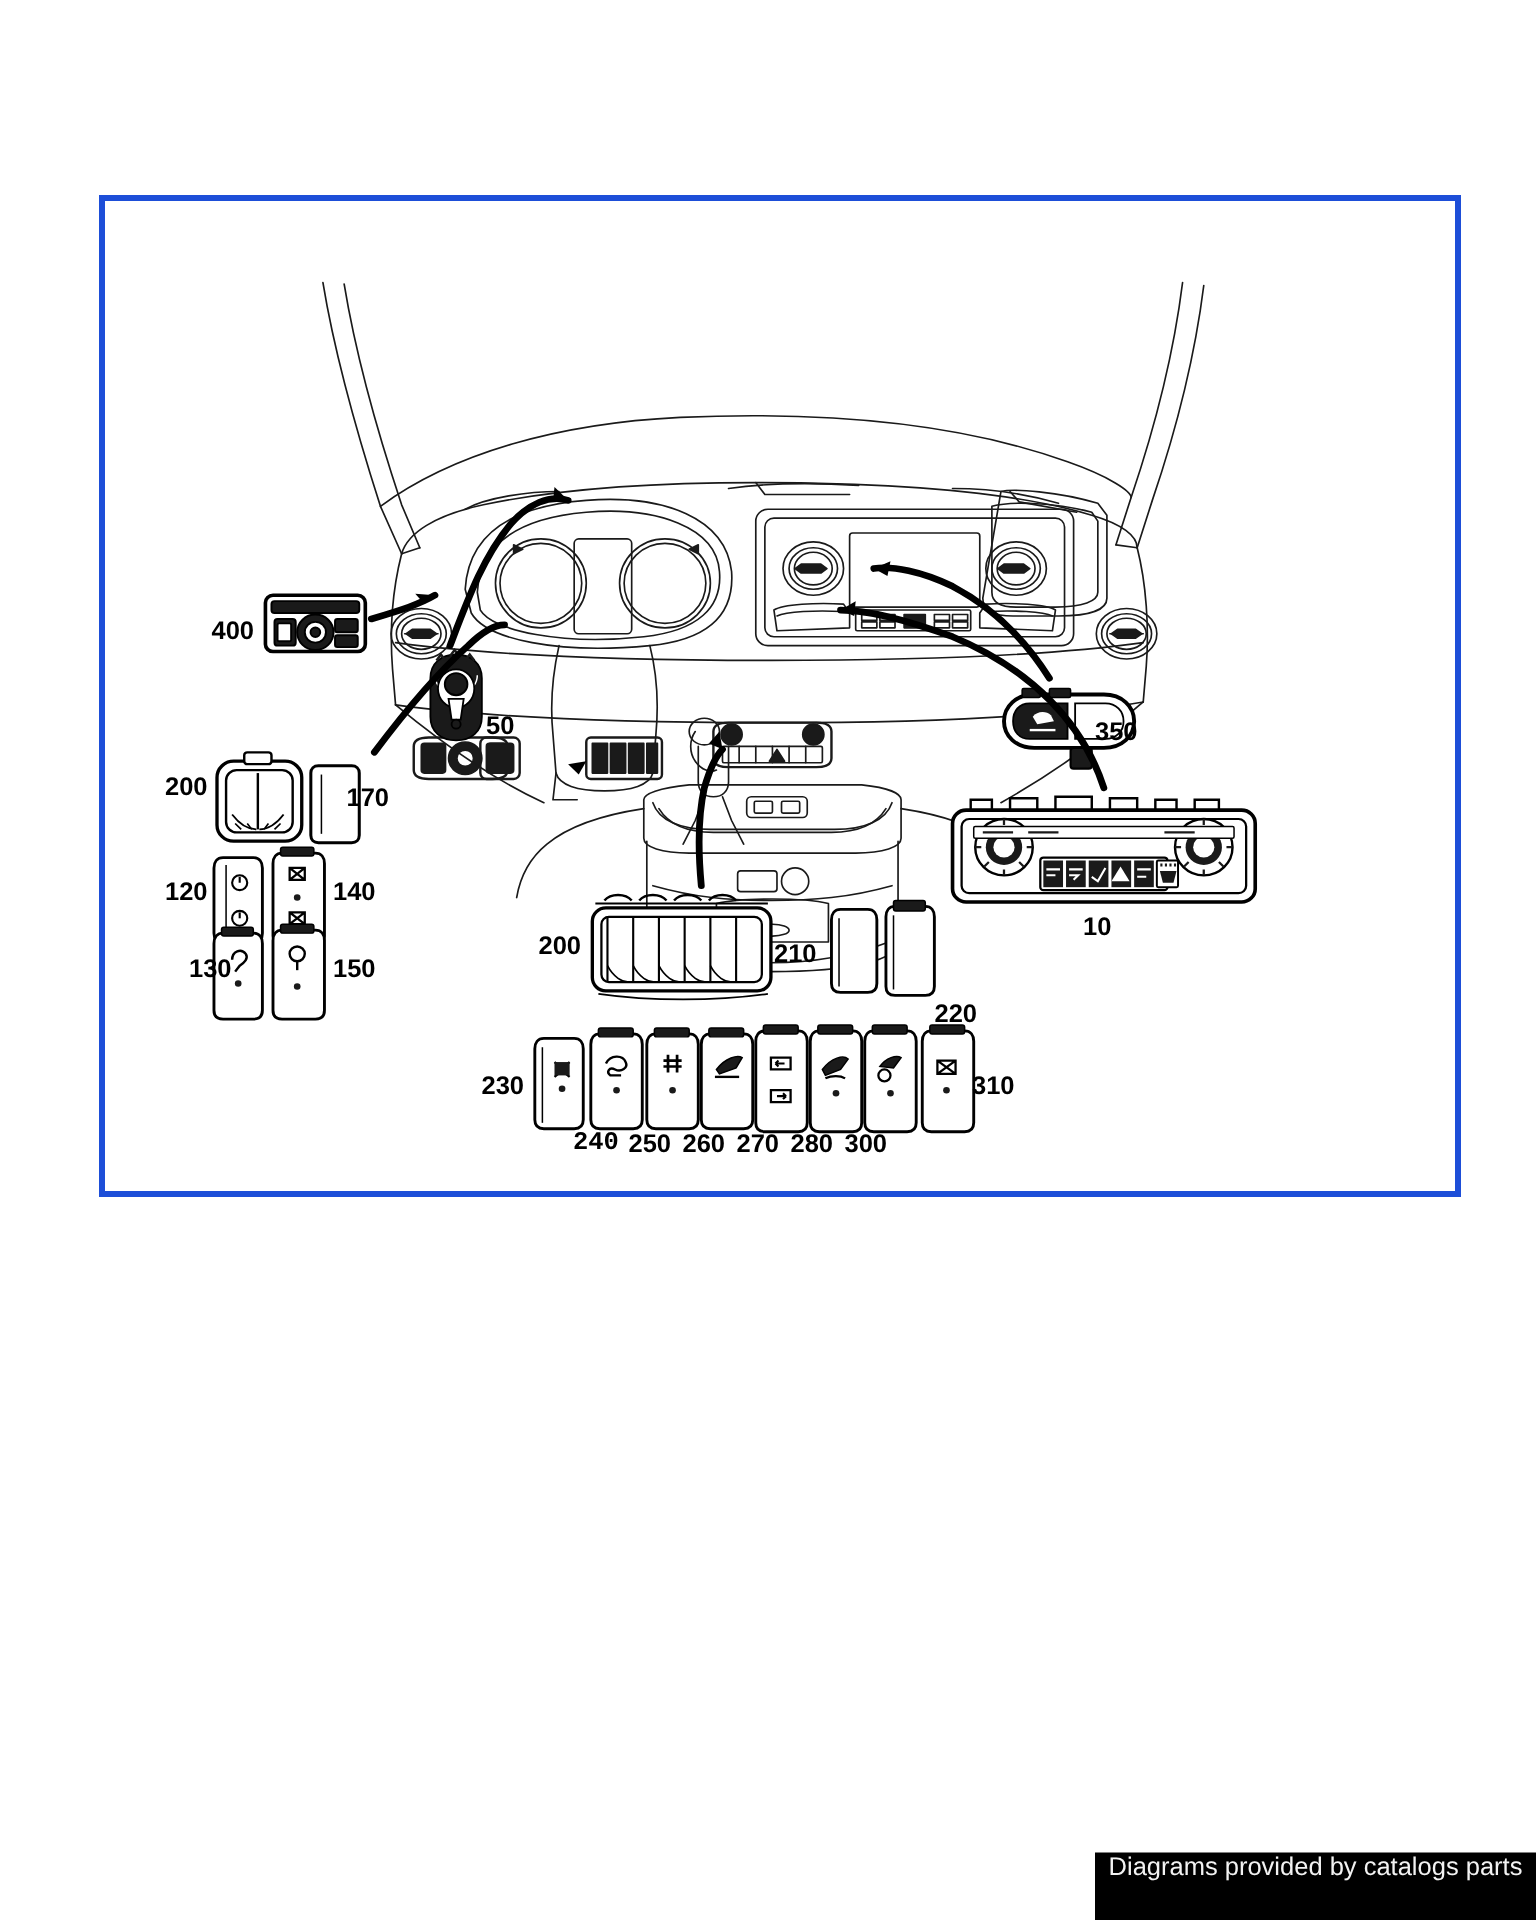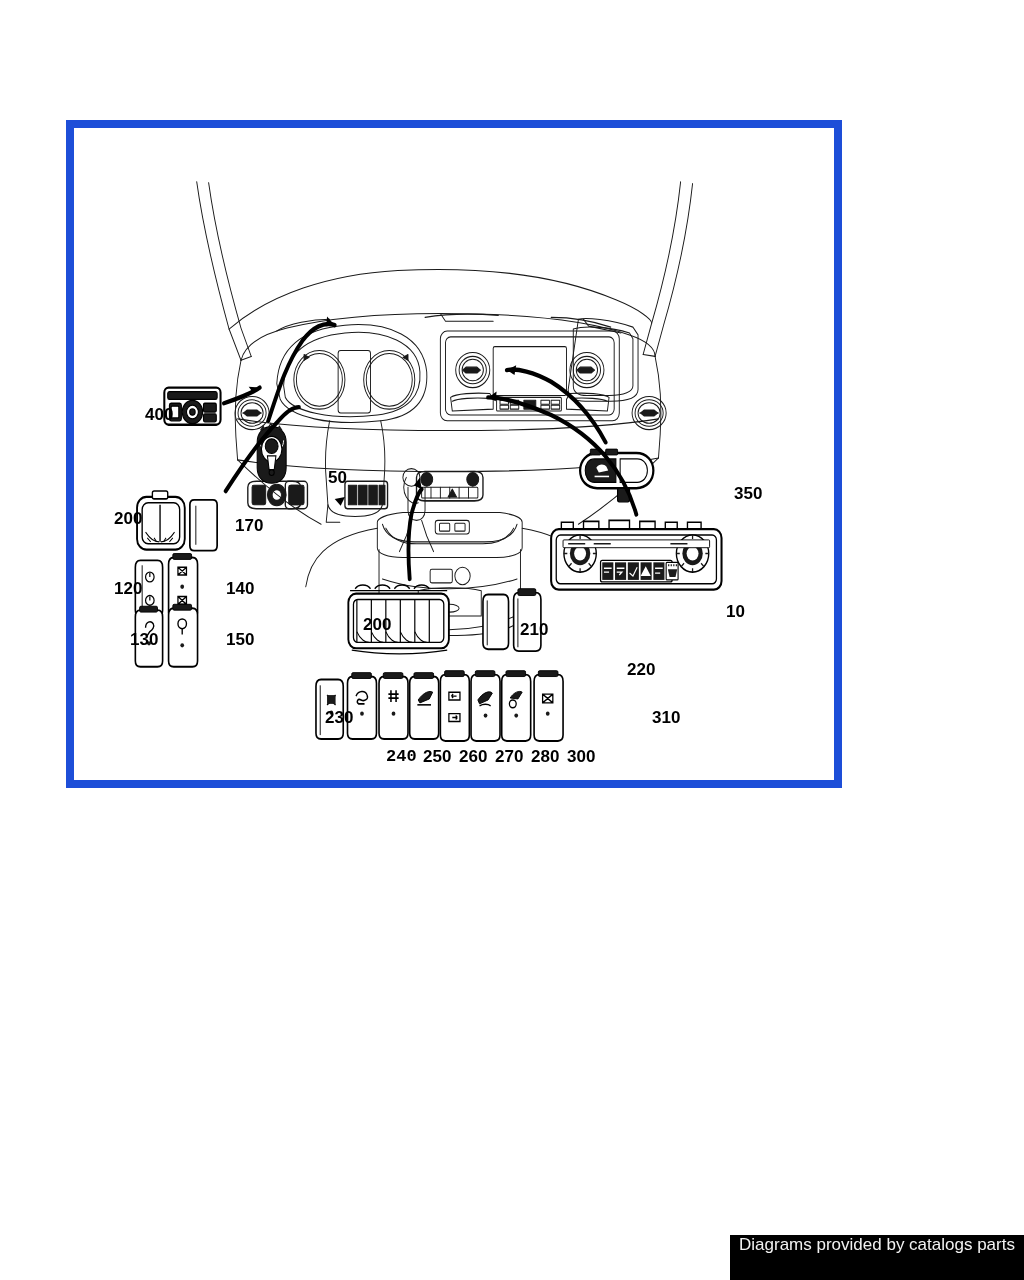--- a/index.html
+++ b/index.html
@@ -16,24 +16,24 @@
     position: relative;
     width: 1024px;
     height: 1280px;
     background: #ffffff;
   }
 
   
   #diagram-frame {
     position: absolute;
     left: 66px;
-    top: 120px;
-    width: 776px;
+    top: 130px;
+    width: 908px;
     height: 668px;
-    border: 8px solid #1d4ed8;
+    border: 4px solid #1d4ed8;
     box-sizing: border-box;
     background: #ffffff;
   }
 
   #diagram-canvas {
     position: absolute;
     left: 0;
     top: 0;
     width: 100%;
     height: 100%;
@@ -526,21 +526,21 @@
     <div class="callout" style="left:40px;  top:382px;">200</div>
     <div class="callout" style="left:161px; top:389px;">170</div>
     <div class="callout" style="left:40px;  top:452px;">120</div>
     <div class="callout" style="left:152px; top:452px;">140</div>
     <div class="callout" style="left:40px;  top:503px;margin-left:16px;">130</div>
     <div class="callout" style="left:152px; top:503px;">150</div>
     <div class="callout" style="left:289px; top:488px;">200</div>
     <div class="callout" style="left:446px; top:493px;">210</div>
     <div class="callout" style="left:553px; top:493px;margin-top:40px;">220</div>
     <div class="callout" style="left:652px; top:475px;">10</div>
-    <div class="callout" style="left:660px; top:345px;margin-top:12px;">350</div>
+    <div class="callout" style="left:660px; top:345px;">350</div>
     <div class="callout" style="left:251px; top:581px;">230</div>
     <div class="callout" style="left:578px; top:581px;text-align:center;">310</div>
     <div class="callout" style="left:312px; top:620px;font-family:Liberation Mono, monospace;">240</div>
     <div class="callout" style="left:349px; top:620px;">250</div>
     <div class="callout" style="left:385px; top:620px;">260</div>
     <div class="callout" style="left:421px; top:620px;">270</div>
     <div class="callout" style="left:457px; top:620px;">280</div>
     <div class="callout" style="left:493px; top:620px;">300</div>
 
   </div>

